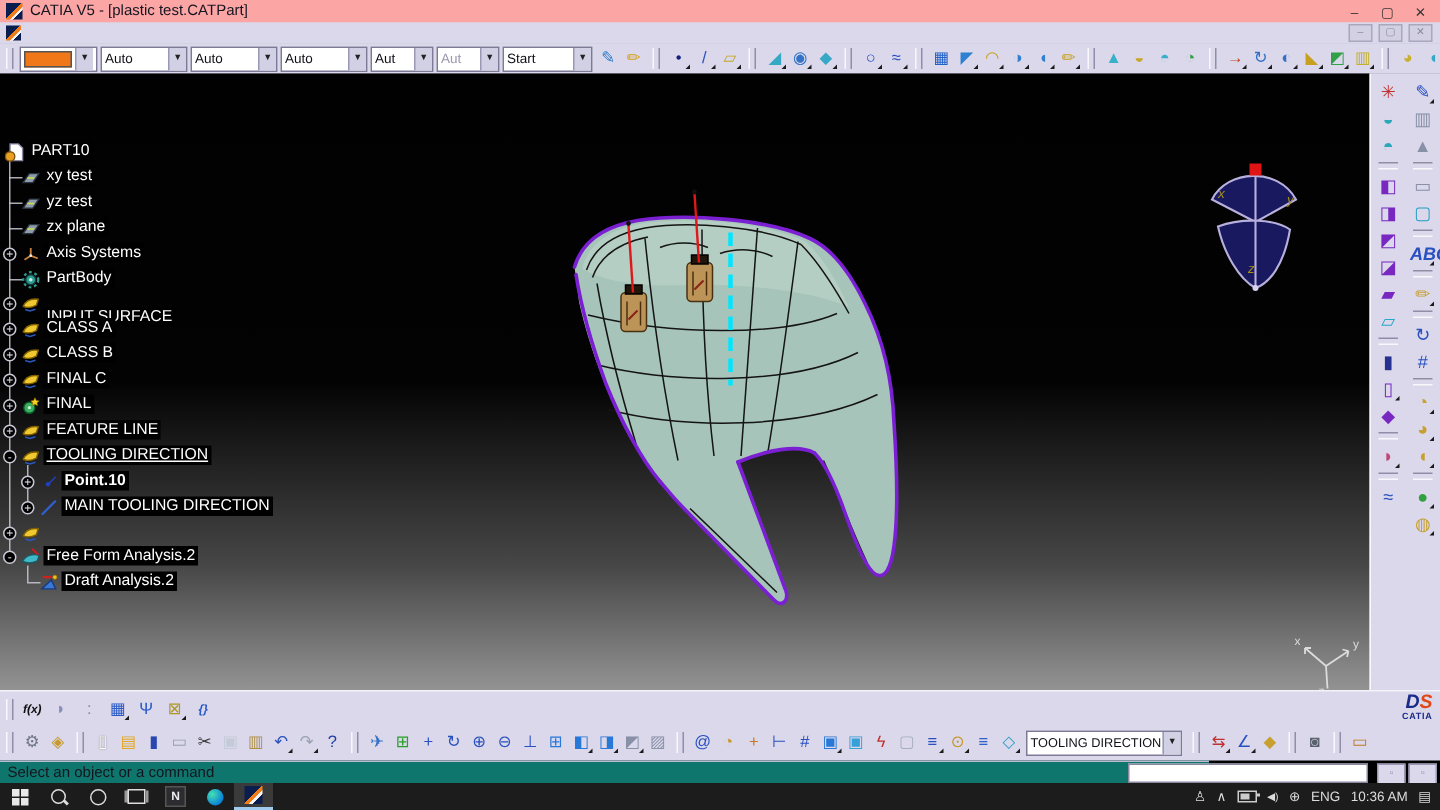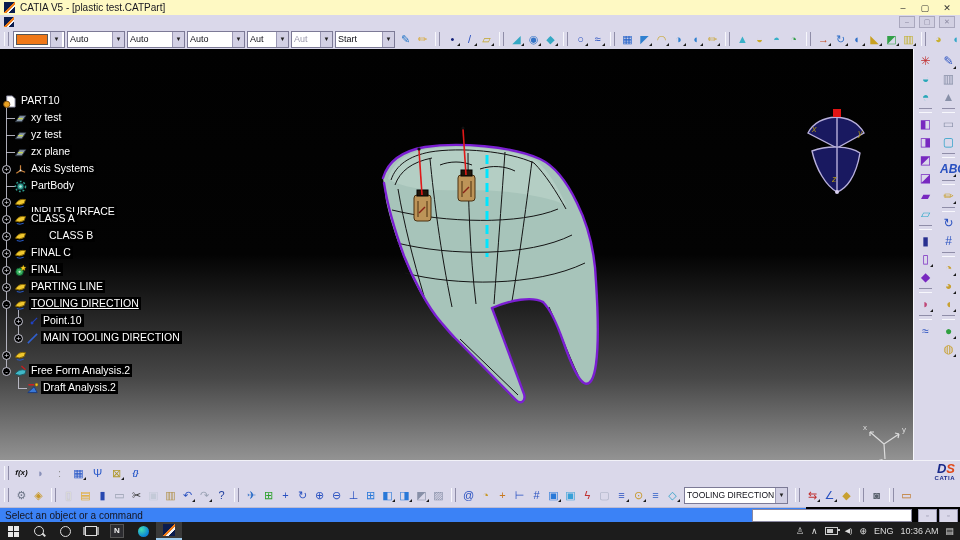--- a/index.html
+++ b/index.html
@@ -1,21 +1,21 @@
 <!DOCTYPE html>
 <html><head>
 <meta charset="utf-8">
 <style>
   html,body{margin:0;padding:0}
   body{width:960px;height:540px;overflow:hidden;position:relative;background:#000;
        font-family:"Liberation Sans",sans-serif;-webkit-font-smoothing:antialiased}
   #stage{position:absolute;inset:0;width:960px;height:540px}
 
   
-  .titlebar{position:absolute;left:0;top:0;width:960px;height:15px;background:#fef9c3;
+  .titlebar{position:absolute;left:0;top:0;width:960px;height:15px;background:#fca5a5;
             display:flex;align-items:center;font-size:10px;color:#151520;border-bottom:1px solid #d8d7e4}
   .catia-ico{width:11px;height:11px;margin:0 5px 0 4px;flex:0 0 auto;
       background:linear-gradient(135deg,#0b1c4e 48%,#ef7d1a 48% 62%,#f4f4f6 62% 72%,#0b1c4e 72%)}
   .win-controls{margin-left:auto;display:flex;gap:0;padding-right:2px}
   .win-controls span{width:22px;text-align:center;font-size:9px;color:#333}
 
   .menubar{position:absolute;left:0;top:15px;width:960px;height:14px;background:#dad8ea;
            display:flex;align-items:center;font-size:10px;border-bottom:1px solid #bdbbd2}
   .menu-item{padding:0 8px;color:#101018;height:14px;line-height:14px}
   .docwin-controls{margin-left:auto;display:flex;gap:4px;padding-right:5px}
@@ -66,21 +66,21 @@
   .kbar{position:absolute;left:0;top:460px;width:960px;height:23px;background:#dad8ea;
         border-top:1px solid #f2f2f8;display:flex;align-items:center;overflow:hidden}
   .sbar{position:absolute;left:0;top:483px;width:960px;height:24px;background:#dad8ea;
         display:flex;align-items:center;overflow:hidden}
   .sbar .combo{width:102px}
   .ds-logo{position:absolute;right:5px;top:459px;width:42px;height:24px;text-align:right}
   .ds-logo .ds{font-size:13px;font-weight:bold;font-style:italic;color:#1a2a8a;line-height:12px}
   .ds-logo .ds b{color:#e04818}
   .ds-logo .nm{display:block;font-size:6px;font-weight:bold;color:#1a2a8a;margin-top:-2px;letter-spacing:.5px}
 
-  .statusbar{position:absolute;left:0;top:507px;width:806px;height:15px;background:#3b82f6;
+  .statusbar{position:absolute;left:0;top:507px;width:806px;height:15px;background:#0f766e;
              border-top:1px solid #bdbbd2;font-size:10px;color:#15151f;display:flex;align-items:center}
   .statusbar .msg{padding-left:5px}
   .cmd-input{position:absolute;left:752px;top:509px;width:158px;height:11px;background:#fff;
              border:1px solid #8a88a0}
   .mini-btn{position:absolute;top:509px;width:17px;height:12px;background:#dad8ea;border:1px solid #9a98b4;
             font-size:7px;color:#85839a;text-align:center;line-height:11px}
 
   
   .taskbar{position:absolute;left:0;top:522px;width:960px;height:18px;background:#1c1c1c;
            display:flex;align-items:center}
@@ -367,46 +367,46 @@
         <div class="tlabel" style="left: 29px; top: 156px;">INPUT SURFACE</div>
         <div class="knob" style="left: 2px; top: 166px;">+</div>
         <svg width="13" height="13" class="tico" style="left: 14px; top: 164px;">
           <use href="#s-surf" xlink:href="#s-surf"></use>
         </svg>
         <div class="tlabel" style="left: 29px; top: 163px;">CLASS A</div>
         <div class="knob" style="left: 2px; top: 183px;">+</div>
         <svg width="13" height="13" class="tico" style="left: 14px; top: 181px;">
           <use href="#s-surf" xlink:href="#s-surf"></use>
         </svg>
-        <div class="tlabel" style="left: 29px; top: 180px; margin-left: 18px;">CLASS B</div>
+        <div class="tlabel" style="left: 29px; top: 180px;">CLASS B</div>
         <div class="knob" style="left: 2px; top: 200px;">+</div>
         <svg width="13" height="13" class="tico" style="left: 14px; top: 198px;">
           <use href="#s-surf" xlink:href="#s-surf"></use>
         </svg>
         <div class="tlabel" style="left: 29px; top: 197px;">FINAL C</div>
         <div class="knob" style="left: 2px; top: 217px;">+</div>
         <svg width="13" height="13" class="tico" style="left: 14px; top: 215px;">
           <use href="#s-gearstar" xlink:href="#s-gearstar"></use>
         </svg>
         <div class="tlabel" style="left: 29px; top: 214px;">FINAL</div>
         <div class="knob" style="left: 2px; top: 234px;">+</div>
         <svg width="13" height="13" class="tico" style="left: 14px; top: 232px;">
           <use href="#s-surf" xlink:href="#s-surf"></use>
         </svg>
-        <div class="tlabel" style="left: 29px; top: 231px;">PARTING LINE</div>
+        <div class="tlabel" style="left: 29px; top: 231px;">FEATURE LINE</div>
         <div class="knob" style="left: 2px; top: 251px;">-</div>
         <svg width="13" height="13" class="tico" style="left: 14px; top: 249px;">
           <use href="#s-surf" xlink:href="#s-surf"></use>
         </svg>
         <div class="tlabel u" style="left: 29px; top: 248px;">TOOLING DIRECTION</div>
         <div class="knob" style="left: 14px; top: 268px;">+</div>
         <svg width="13" height="13" class="tico" style="left: 26px; top: 266px;">
           <use href="#s-point" xlink:href="#s-point"></use>
         </svg>
-        <div class="tlabel" style="left: 41px; top: 265px;">Point.10</div>
+        <div class="tlabel" style="left: 41px; top: 265px; font-weight: bold;">Point.10</div>
         <div class="knob" style="left: 14px; top: 285px;">+</div>
         <svg width="13" height="13" class="tico" style="left: 26px; top: 283px;">
           <use href="#s-line" xlink:href="#s-line"></use>
         </svg>
         <div class="tlabel" style="left: 41px; top: 282px;">MAIN TOOLING DIRECTION</div>
         <div class="knob" style="left: 2px; top: 302px;">+</div>
         <svg width="13" height="13" class="tico" style="left: 14px; top: 300px;">
           <use href="#s-surf" xlink:href="#s-surf"></use>
         </svg>
         <div class="knob" style="left: 2px; top: 318px;">-</div>

